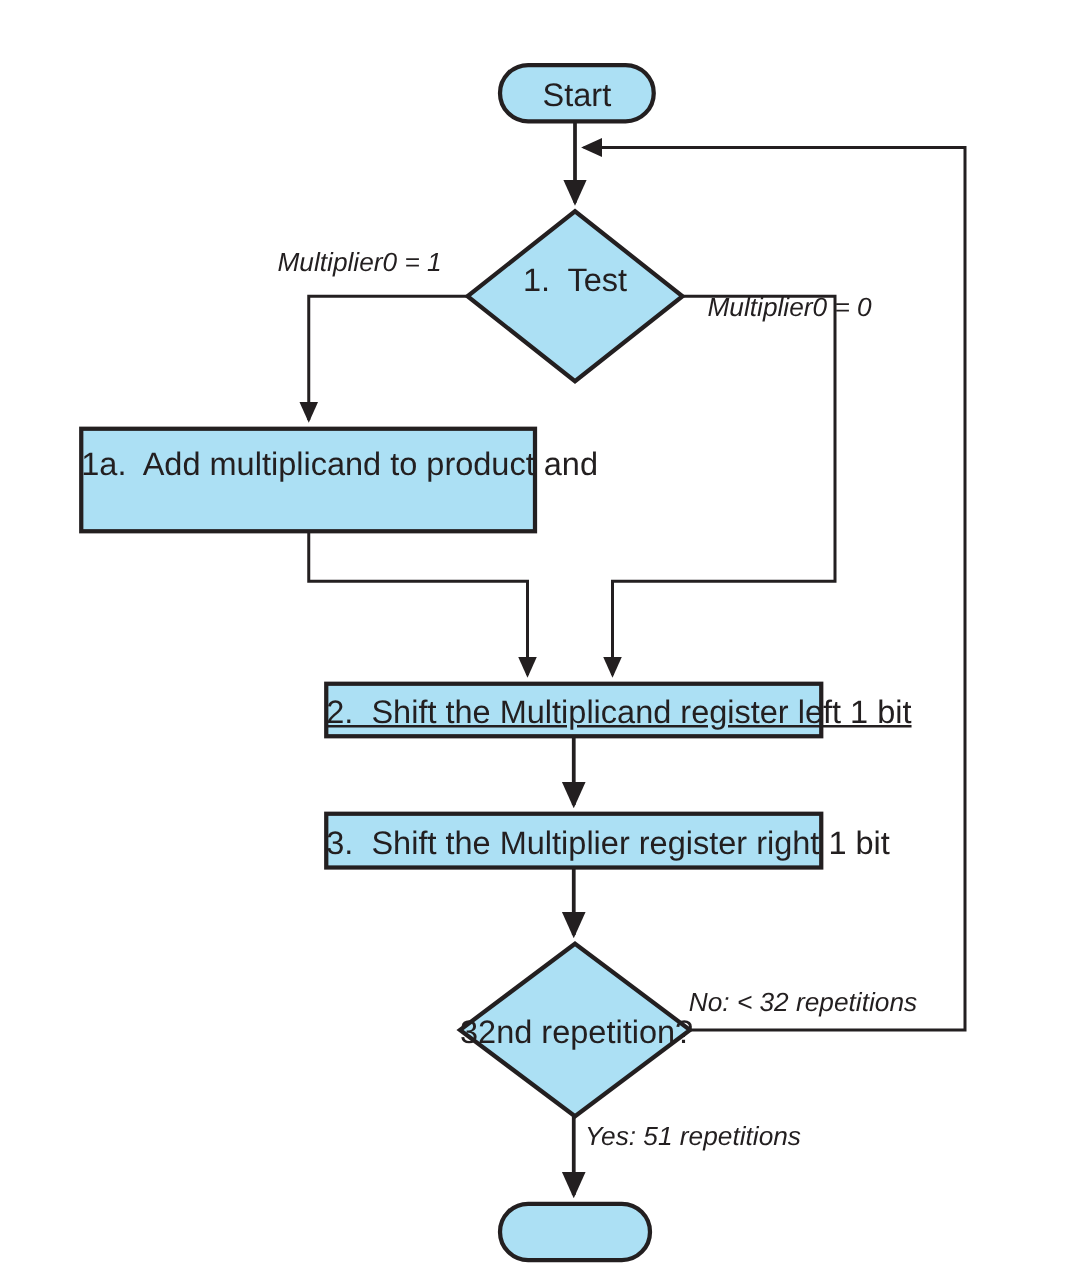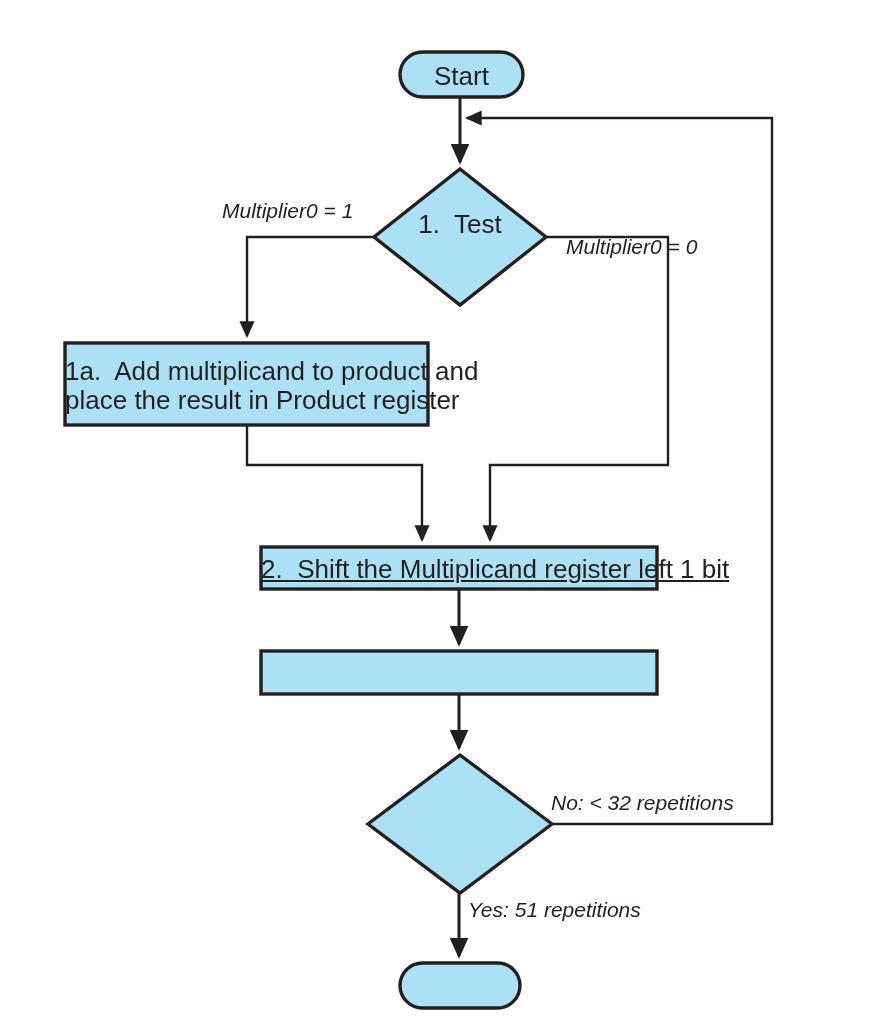--- a/index.html
+++ b/index.html
@@ -86,25 +86,26 @@
     <polygon points="460,755 552,824 460,893 368,824" fill="#ace0f4" stroke="#231f20" stroke-width="3.4" stroke-linejoin="miter"></polygon>
 
     <rect x="400" y="963" width="120" height="45" rx="22.5" ry="22.5" fill="#ace0f4" stroke="#231f20" stroke-width="3.4"></rect>
   </svg>
 
   <div class="node-label" style="left:400px; top:63px; width:123px;">Start</div>
 
   <div class="node-label" style="left:380px; top:211px; width:160px;">1.  Test</div>
 
   <div class="node-label" style="left:65px; top:358px; width:363px;">1a.  Add multiplicand to product and</div>
-  <div class="node-label" style="left:65px; top:387px; width:363px;">place the result in Product register</div>
 
   <div class="node-label" style="left:261px; top:556px; width:396px;text-decoration:underline;">2.  Shift the Multiplicand register left 1 bit</div>
 
+  <div class="node-label" style="left:261px; top:661px; width:396px;">3.  Shift the Multiplier register right 1 bit</div>
 
+  <div class="node-label" style="left:368px; top:812px; width:184px;">32nd repetition?</div>
 
   <div class="node-label" style="left:400px; top:974px; width:120px;margin-top:48px;">Done</div>
 
   <div class="edge-label" style="left:222px; top:200px;">Multiplier0 = 1</div>
 
   <div class="edge-label" style="left:566px; top:200px;margin-top:36px;">Multiplier0 = 0</div>
 
   <div class="edge-label" style="left:551px; top:792px;text-align:center;">No: &lt; 32 repetitions</div>
 
   <div class="edge-label" style="left:468px; top:899px;">Yes: 51 repetitions</div>

